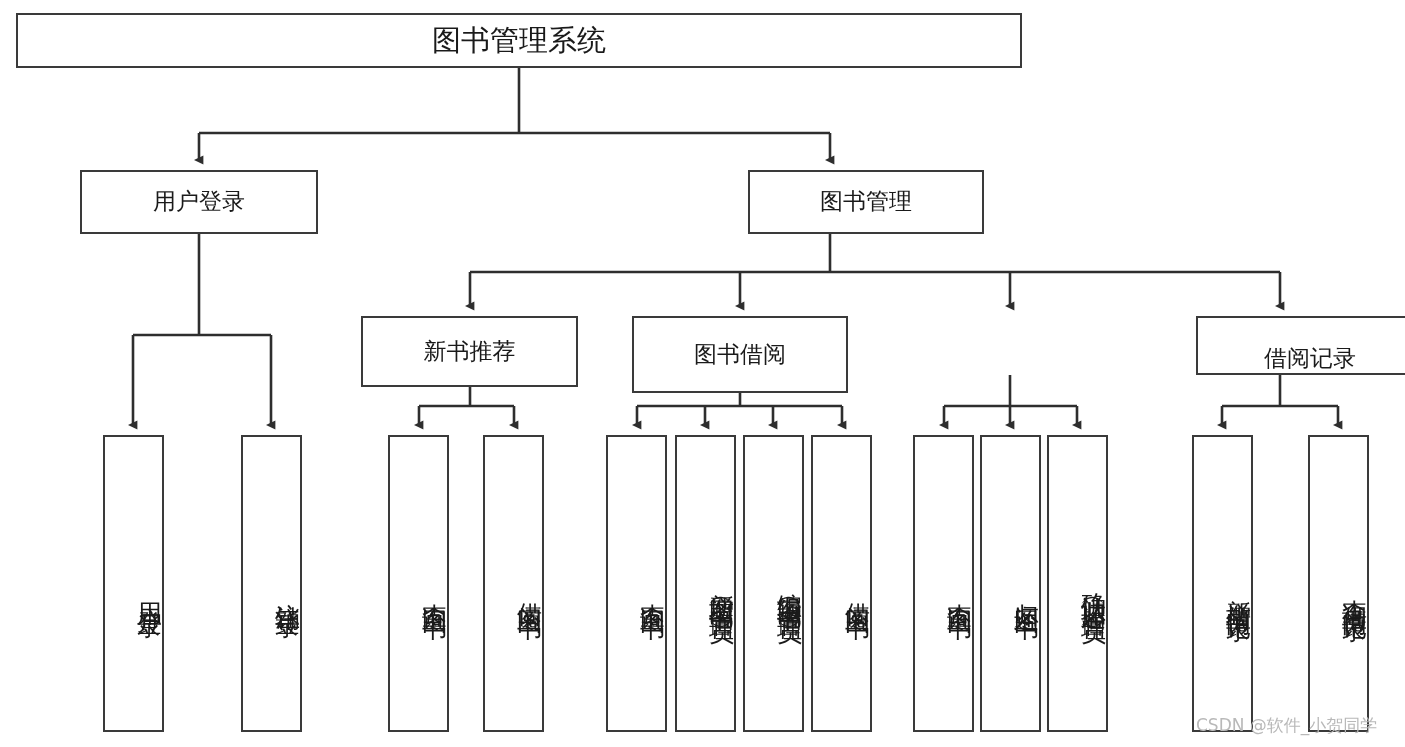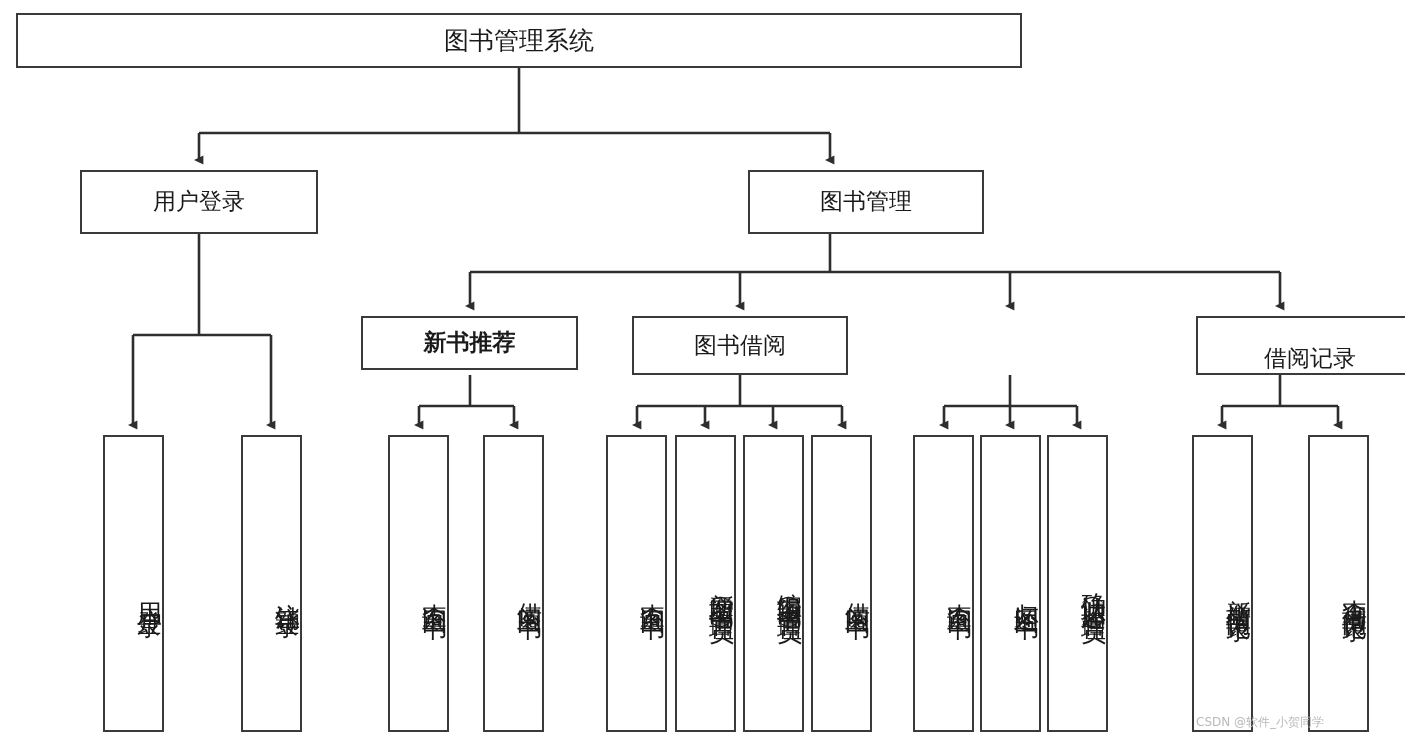--- a/index.html
+++ b/index.html
@@ -18,42 +18,42 @@
     color:#1a1a1a;
   }
   .node .label{
     display:block;
     text-align:center;
     line-height:1.28;
     white-space:pre;
   }
   
   .node.h .label{font-size:23px;}
-  .node.root .label{font-size:25px;}
+  .node.root .label{font-size:29px;}
 
   
   .node.v{
     writing-mode:vertical-rl;
     text-orientation:upright;
     align-items:flex-start;
     justify-content:center;
     padding-top:14px;
   }
   .node.v .label{
     writing-mode:vertical-rl;
     text-orientation:upright;
     font-size:25px;
     letter-spacing:4px;
     line-height:1;
   }
   .watermark{
     position:absolute;
     left:1196px;
     top:714px;
-    font-size:12px;
+    font-size:17px;
     color:#b9b9b9;
     white-space:nowrap;
     font-family:"DejaVu Sans","Liberation Sans",sans-serif;
   }
 </style>
 </head>
 <body>
 
 <div id="canvas">
 
@@ -111,24 +111,24 @@
     <span class="label">图书管理系统</span>
   </div>
 
   <div class="node h" style="left:80px;top:170px;width:238px;height:64px;">
     <span class="label">用户登录</span>
   </div>
   <div class="node h" style="left:712px;top:170px;width:236px;height:64px;margin-left:36px;">
     <span class="label">图书管理</span>
   </div>
 
-  <div class="node h" style="left:361px;top:316px;width:217px;height:54px;font-weight:bold;">
+  <div class="node h" style="left:361px;top:316px;width:217px;height:71px;">
     <span class="label">新书推荐</span>
   </div>
-  <div class="node h" style="left:632px;top:316px;width:216px;height:59px;">
+  <div class="node h" style="left:632px;top:316px;width:216px;height:77px;">
     <span class="label">图书借阅</span>
   </div>
   <div class="node h" style="left:1196px;top:316px;width:228px;height:59px;align-items:flex-end;">
     <span class="label">借阅记录</span>
   </div>
 
   <div class="node v" style="left:103px;top:435px;width:61px;height:297px;">
     <span class="label">用户登录</span>
   </div>
   <div class="node v" style="left:241px;top:435px;width:61px;height:297px;">

